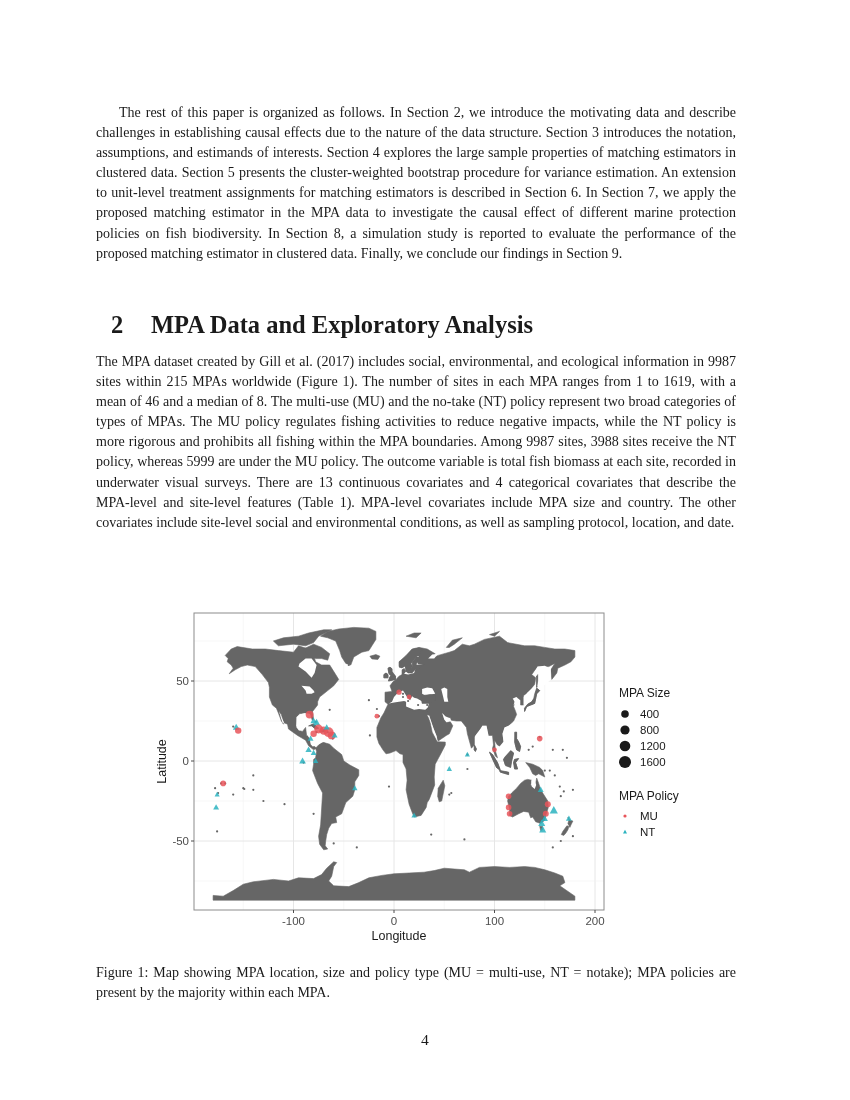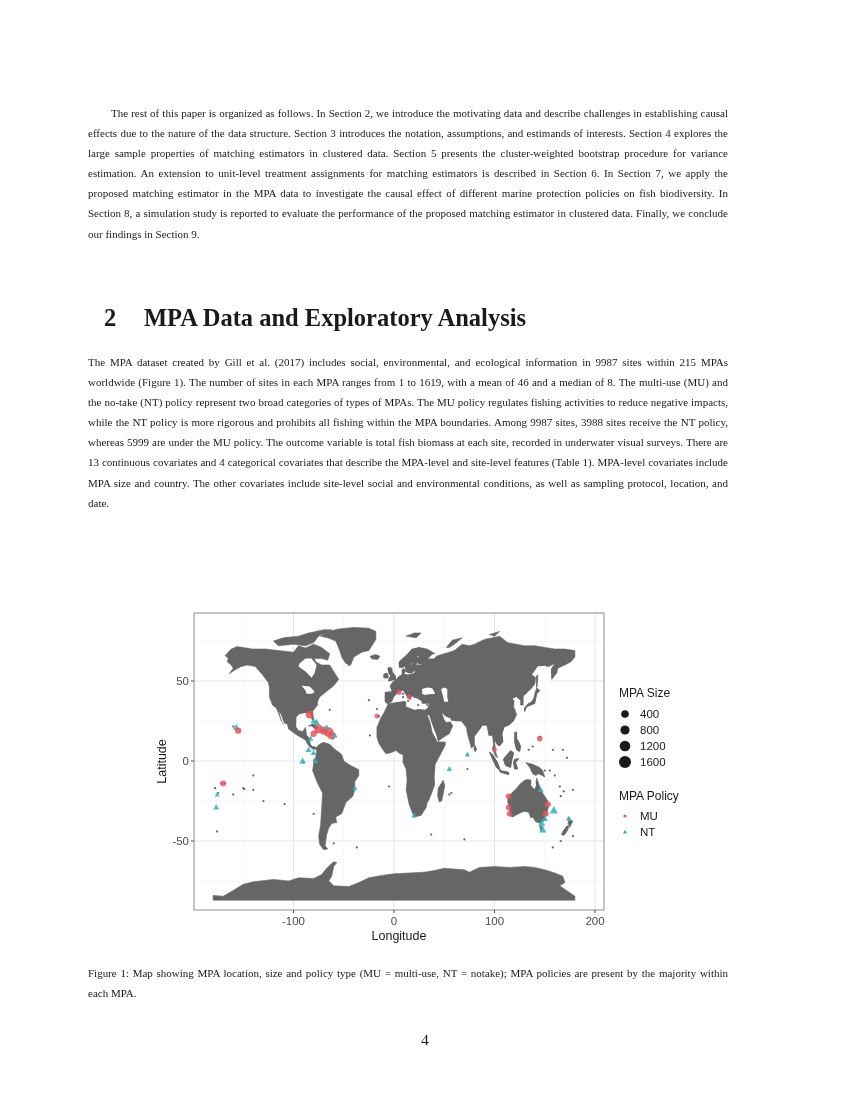--- a/index.html
+++ b/index.html
@@ -1,22 +1,22 @@
 <!DOCTYPE html>
 <html><head>
 <meta charset="utf-8">
 <style>
   html, body { margin: 0; padding: 0; background: #ffffff; }
   body { width: 850px; height: 1100px; position: relative; overflow: hidden;
          font-family: "Liberation Serif", "DejaVu Serif", serif; color: #1a1a1a; }
-  .para { position: absolute; left: 88px; width: 640px; font-size: 11px; line-height: 20.1px;
+  .para { position: absolute; left: 96px; width: 640px; font-size: 14px; line-height: 20.1px;
           text-align: justify; margin: 0; hyphens: manual; }
   #p1 { top: 103px; text-indent: 23px; }
   #sec-heading { position: absolute; left: 104px; top: 304px; font-size: 24.5px; font-weight: bold;
-                 margin: 0; white-space: nowrap; }
+                 margin: 7px; white-space: nowrap; }
   #sec-heading .num { display: inline-block; width: 40px; }
   #p2 { top: 352px; }
   #fig-wrap { position: absolute; left: 150px; top: 605px; width: 560px; height: 350px; }
   #caption { top: 963px; font-family: Liberation Serif, serif; }
   #page-num { position: absolute; top: 1031px; left: 0; width: 850px; text-align: center; font-size: 15.6px; }
   svg text { font-family: "Liberation Sans", "DejaVu Sans", sans-serif; }
 </style>
 </head>
 <body>
 

